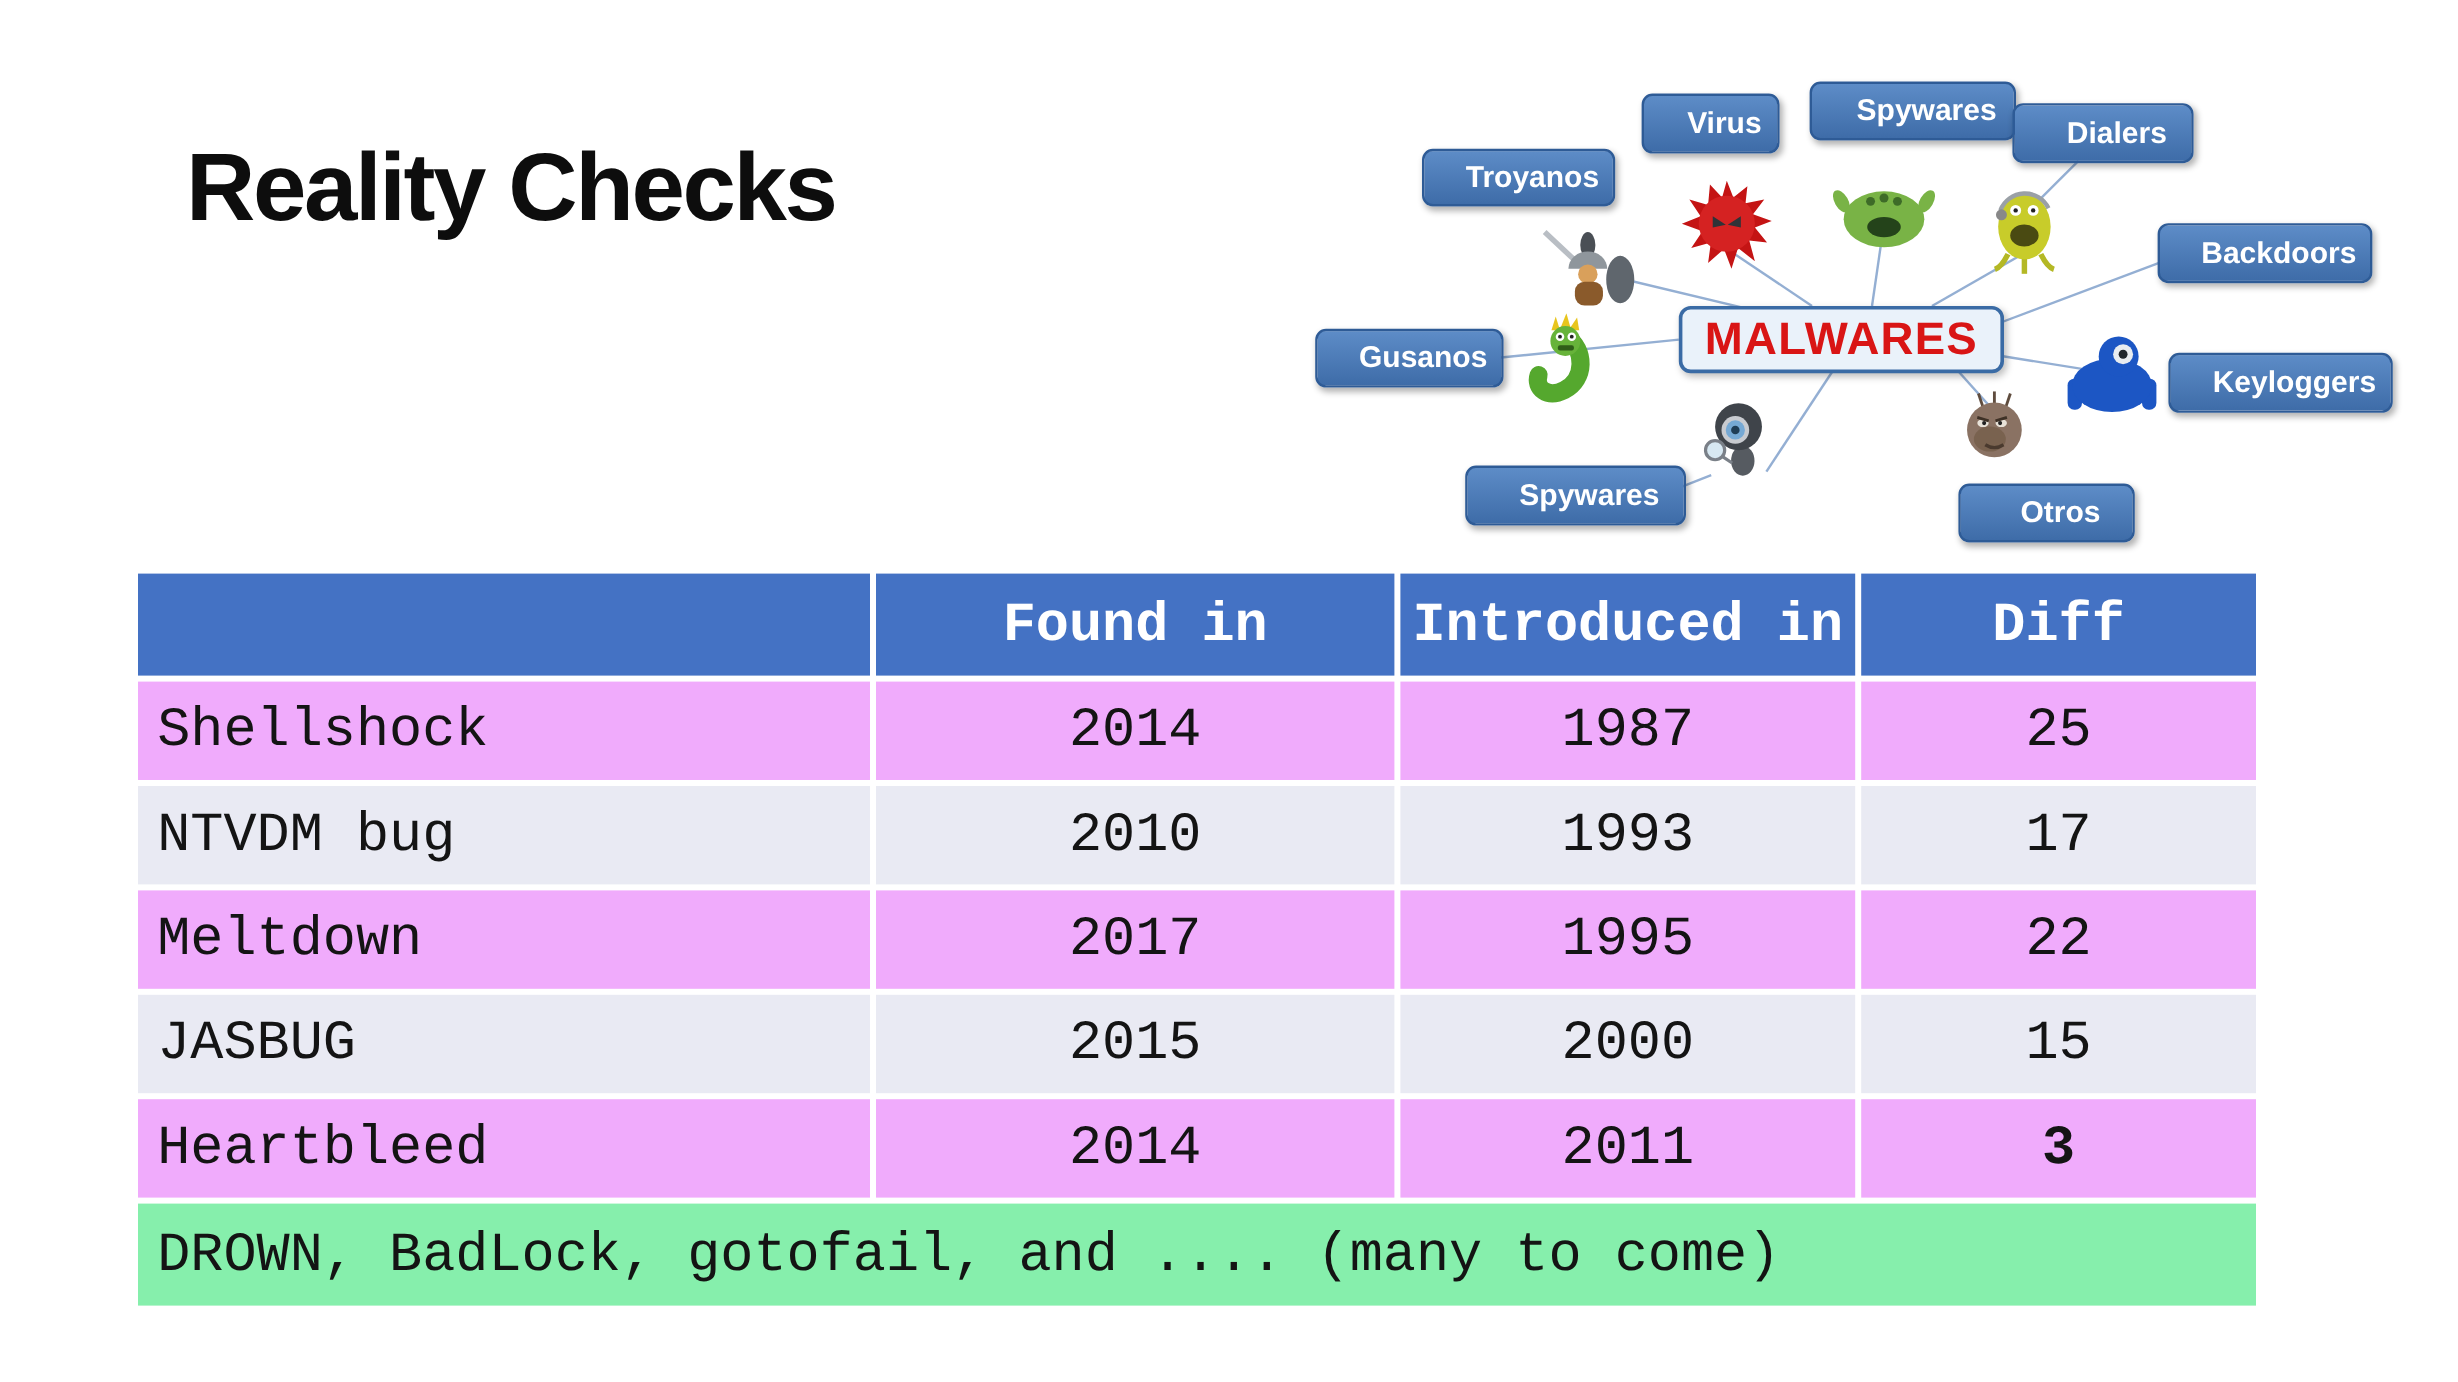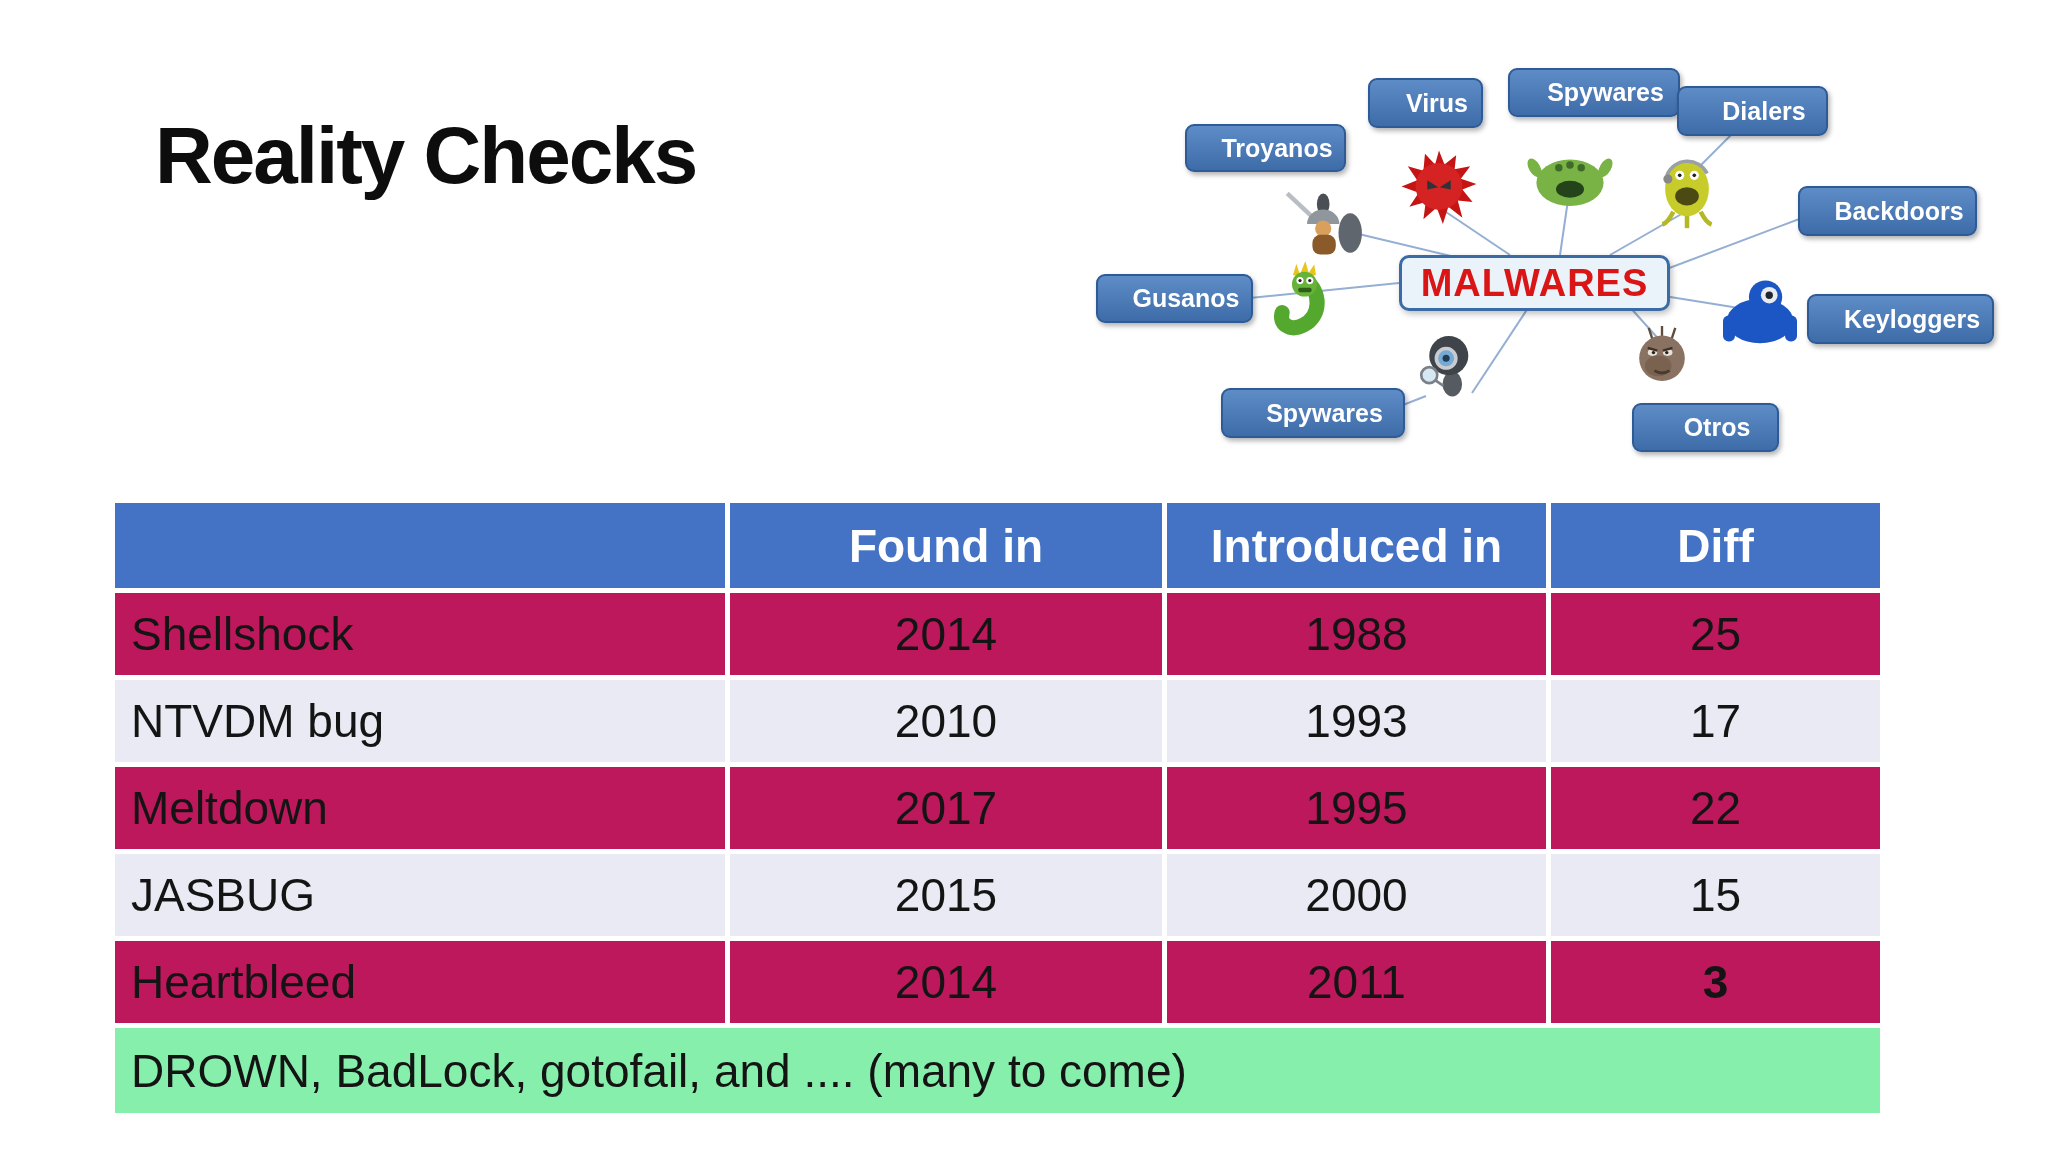--- a/index.html
+++ b/index.html
@@ -19,28 +19,28 @@
           box-shadow:2px 3px 5px rgba(0,0,0,0.30);padding-left:23px;}
   .malwares{position:absolute;left:319px;top:197px;width:265px;height:50px;
           background:#eaf2fa;border:3px solid #3a6ba5;border-radius:10px;
           color:#d91515;font-weight:800;font-size:38px;letter-spacing:1px;
           display:flex;align-items:center;justify-content:center;
           box-shadow:2px 3px 6px rgba(0,0,0,0.25);}
   .creature{position:absolute;}
   .creature svg{width:100%;height:100%;display:block;}
 
   
-  .vtable{position:absolute;left:115px;top:503px;
+  .vtable{position:absolute;left:115px;top:478px;
           display:grid;grid-template-columns:610px 432px 379px 329px;
-          grid-template-rows:85px repeat(5,82px) 85px;gap:5px;}
+          grid-template-rows:85px repeat(5,82px) 85px;gap:5px;font-family:Liberation Mono, monospace;}
   .hc{background:#4472c4;color:#ffffff;font-weight:700;font-size:46px;
       display:flex;align-items:center;justify-content:center;}
   .c{font-size:46px;color:#141414;display:flex;align-items:center;justify-content:center;}
   .name{justify-content:flex-start;padding-left:16px;}
-  .dark{background:#be185d;text-align:right;}
+  .dark{background:#f0abfc;text-align:right;}
   .light{background:#e9eaf3;}
   .bold{font-weight:700;}
   .footer-cell{grid-column:1/5;background:#86efac;font-size:46px;color:#141414;
       display:flex;align-items:center;padding-left:16px;}
 </style>
 </head>
 <body>
 
 <div class="slide">
 
@@ -183,21 +183,21 @@
   </div>
 
   <div class="vtable">
     <div class="hc"></div>
     <div class="hc">Found in</div>
     <div class="hc">Introduced in</div>
     <div class="hc">Diff</div>
 
     <div class="c name dark">Shellshock</div>
     <div class="c dark">2014</div>
-    <div class="c dark">1988</div>
+    <div class="c dark">1987</div>
     <div class="c dark">25</div>
 
     <div class="c name light">NTVDM bug</div>
     <div class="c light">2010</div>
     <div class="c light">1993</div>
     <div class="c light">17</div>
 
     <div class="c name dark">Meltdown</div>
     <div class="c dark">2017</div>
     <div class="c dark">1995</div>

